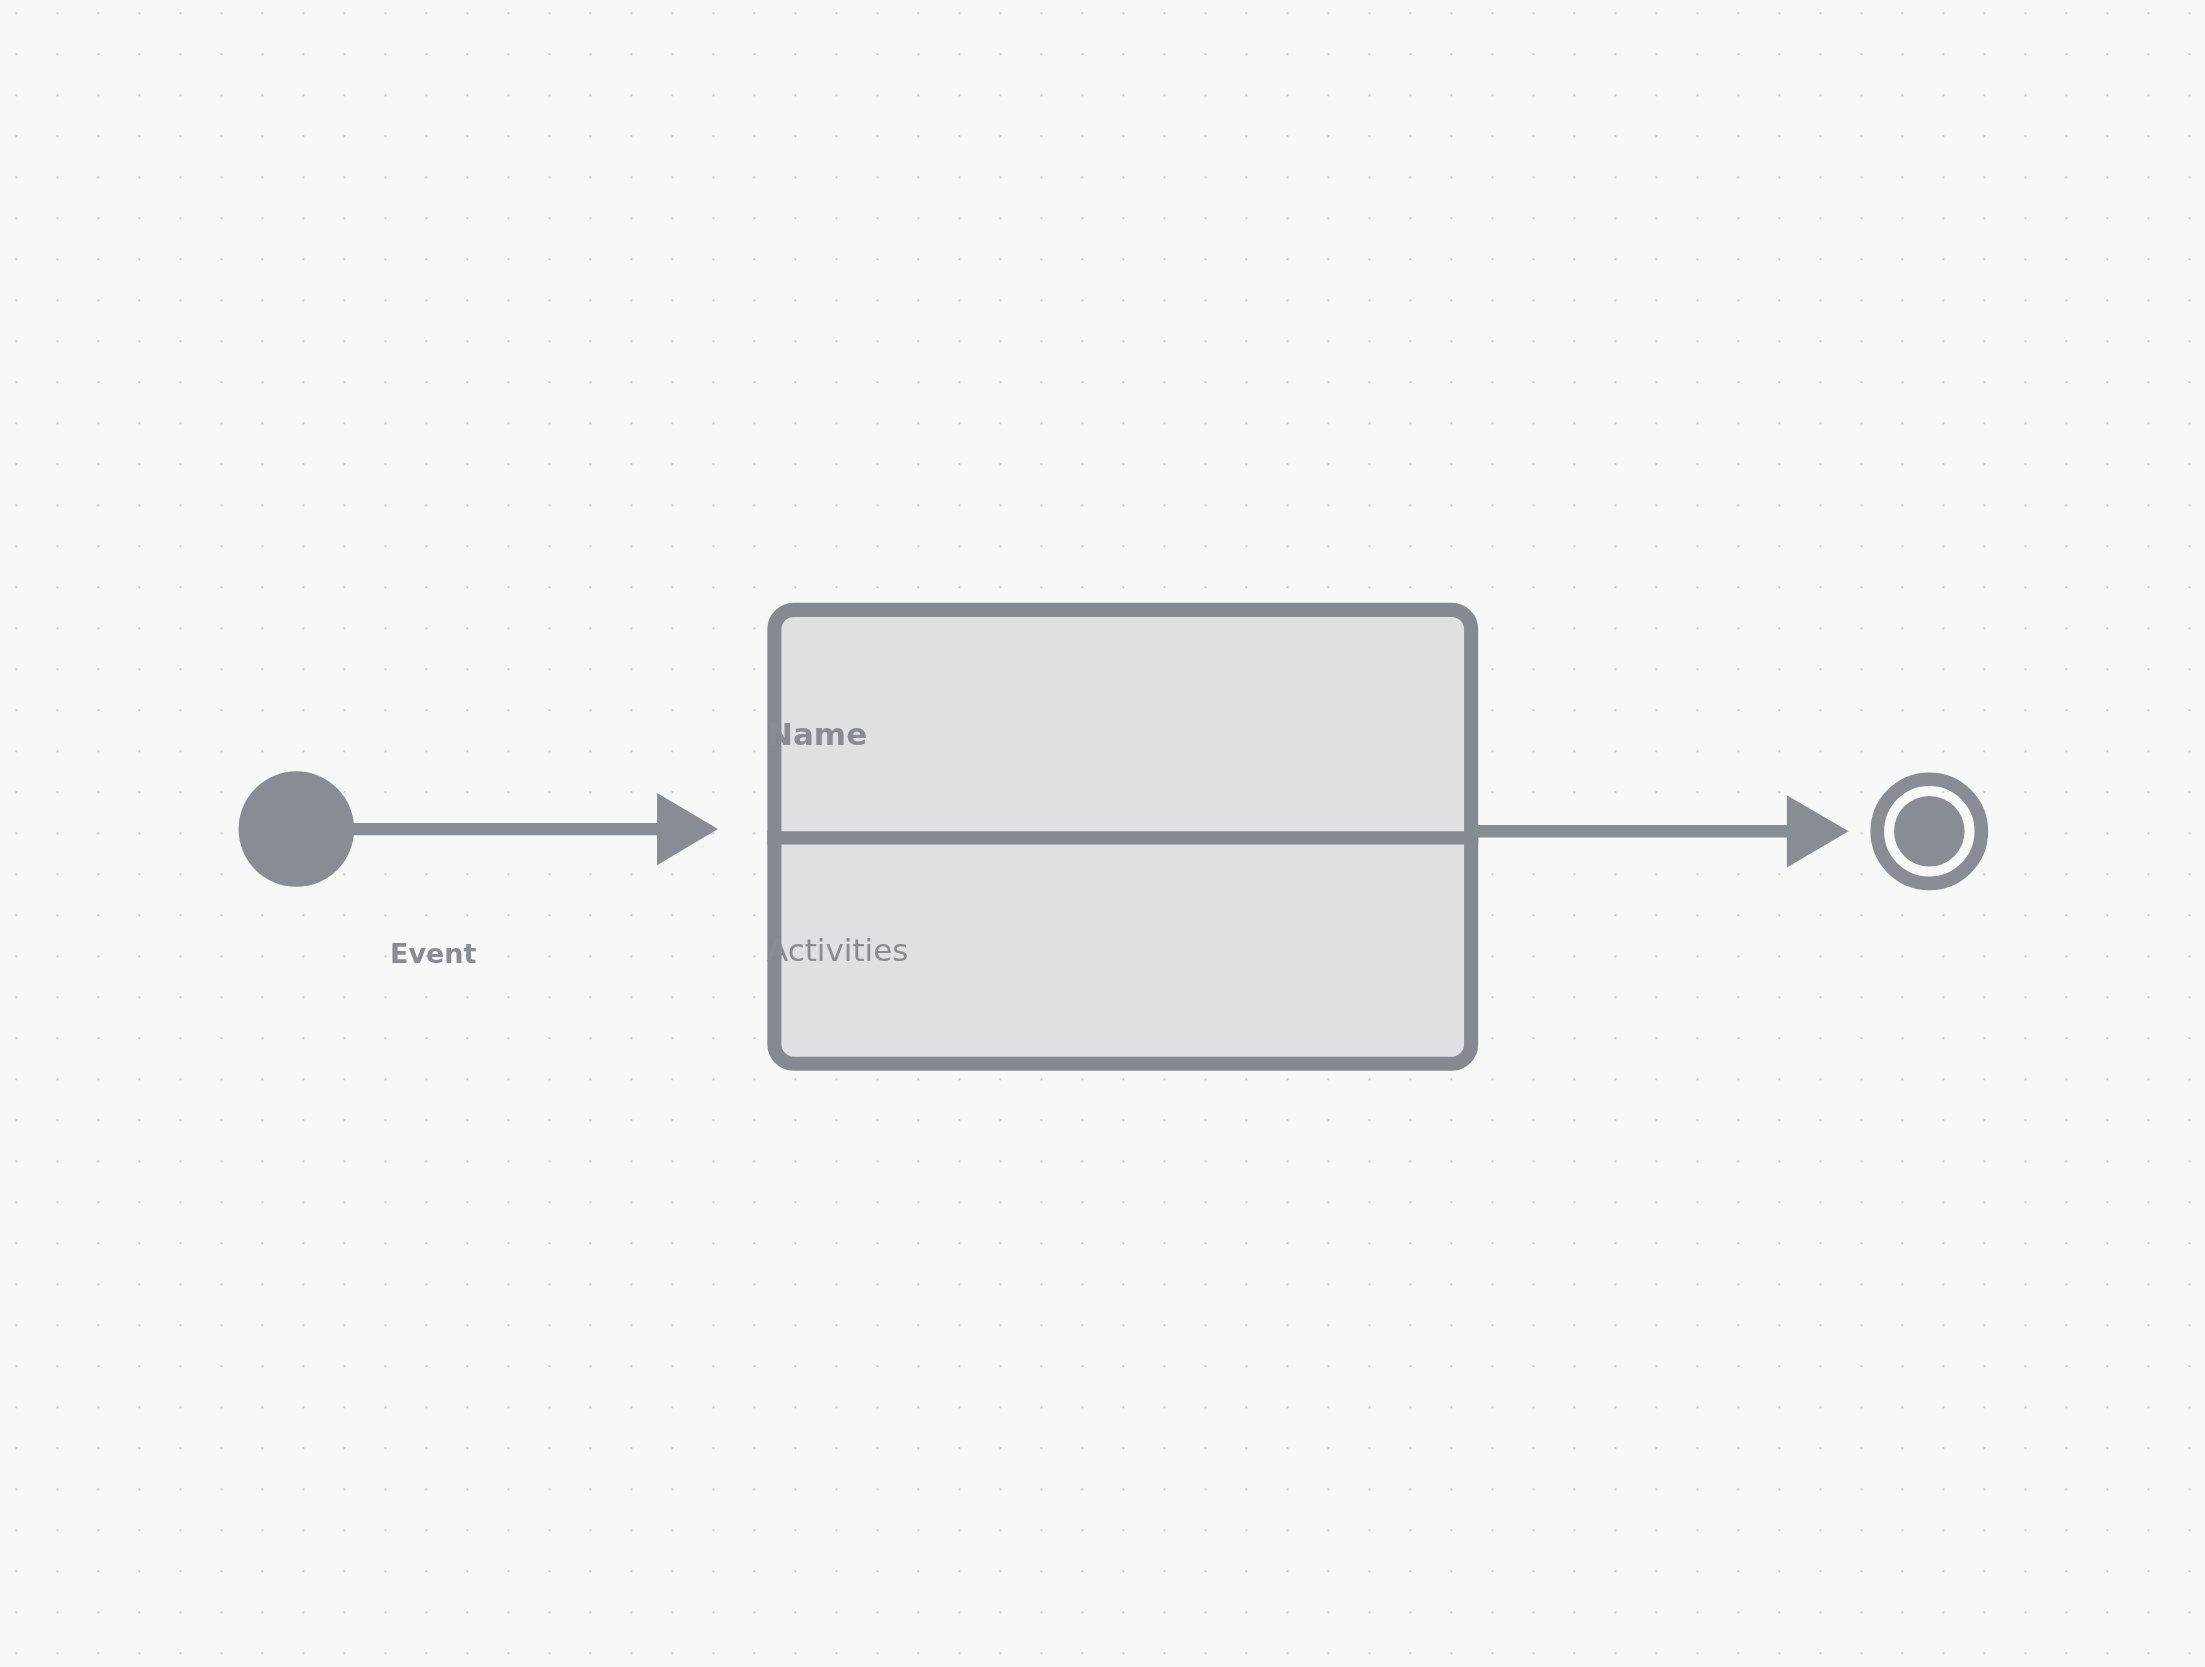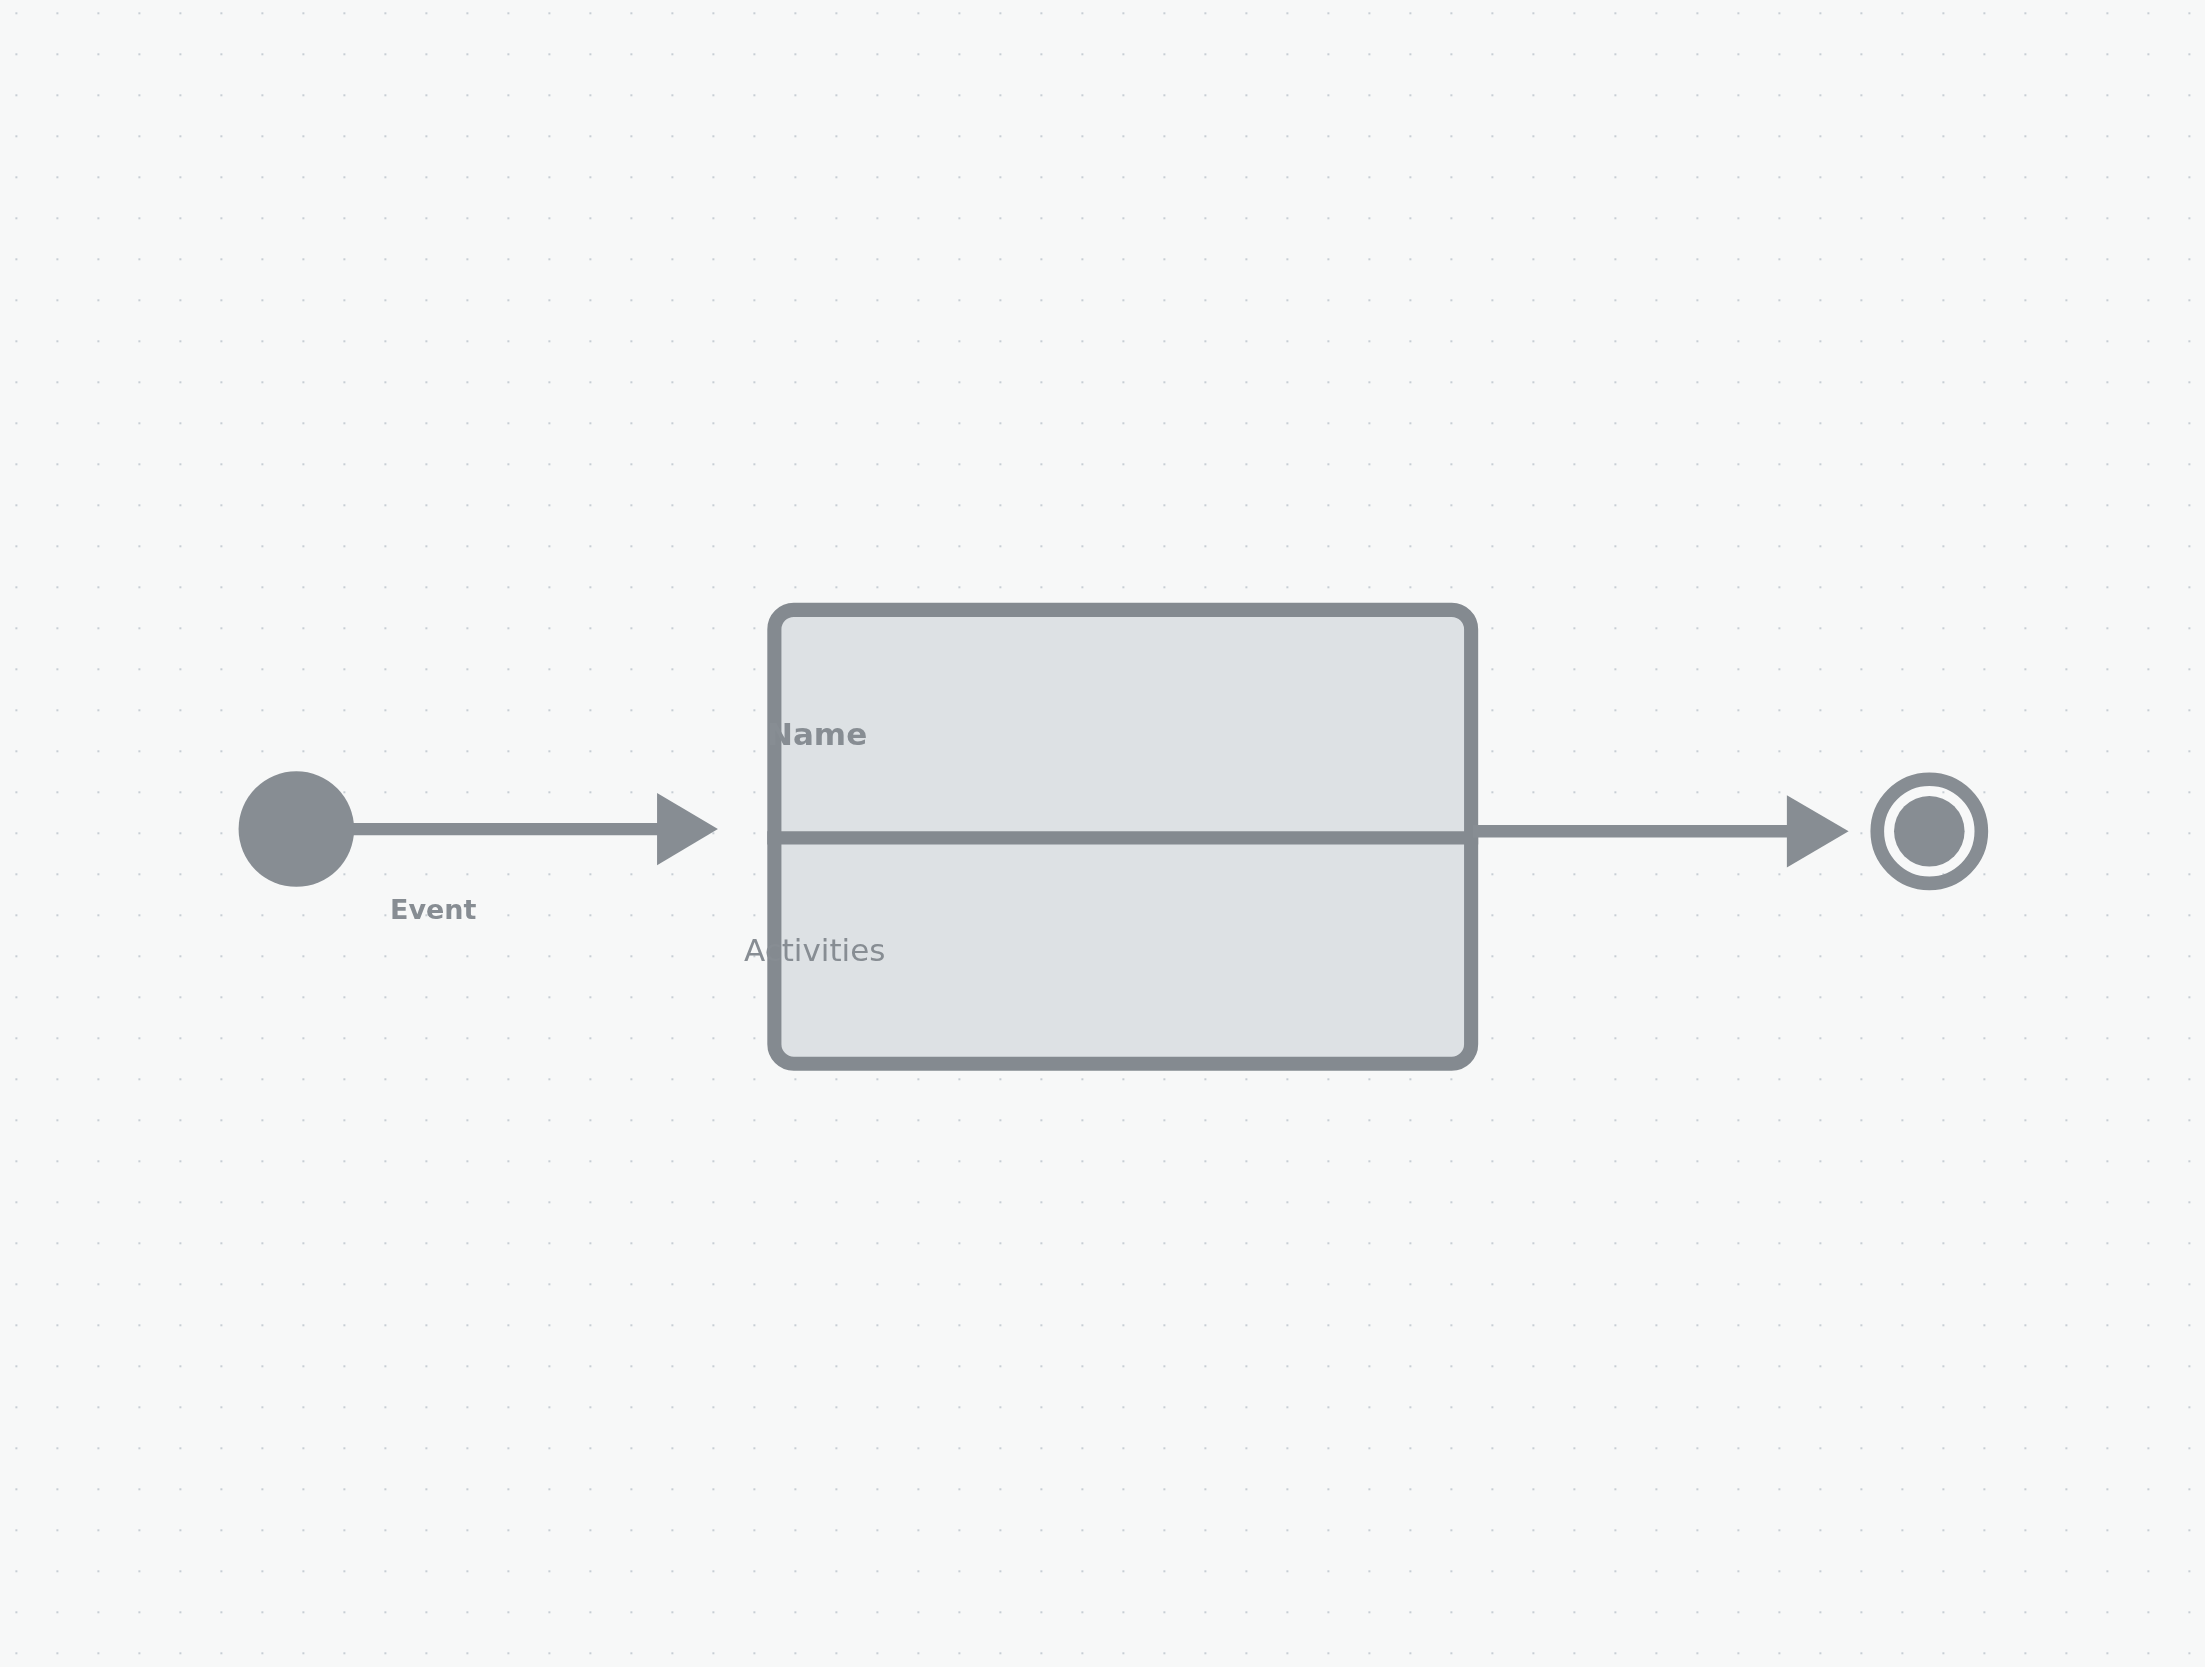--- a/index.html
+++ b/index.html
@@ -40,30 +40,30 @@
 
   .label-name {
     left: 767px;
     top: 719px;
     width: 711px;
     font-size: 31px;
     font-weight: bold;
   }
 
   .label-activities {
-    left: 744px;
+    left: 767px;
     top: 935px;
     width: 644px;
     font-size: 31px;
     font-weight: normal;
   }
 
   .label-event {
     left: 390px;
-    top: 896px;
+    top: 940px;
     width: 265px;
     font-size: 27px;
     font-weight: bold;
   }
 </style>
 </head>
 <body>
 
 <div id="canvas">
 

